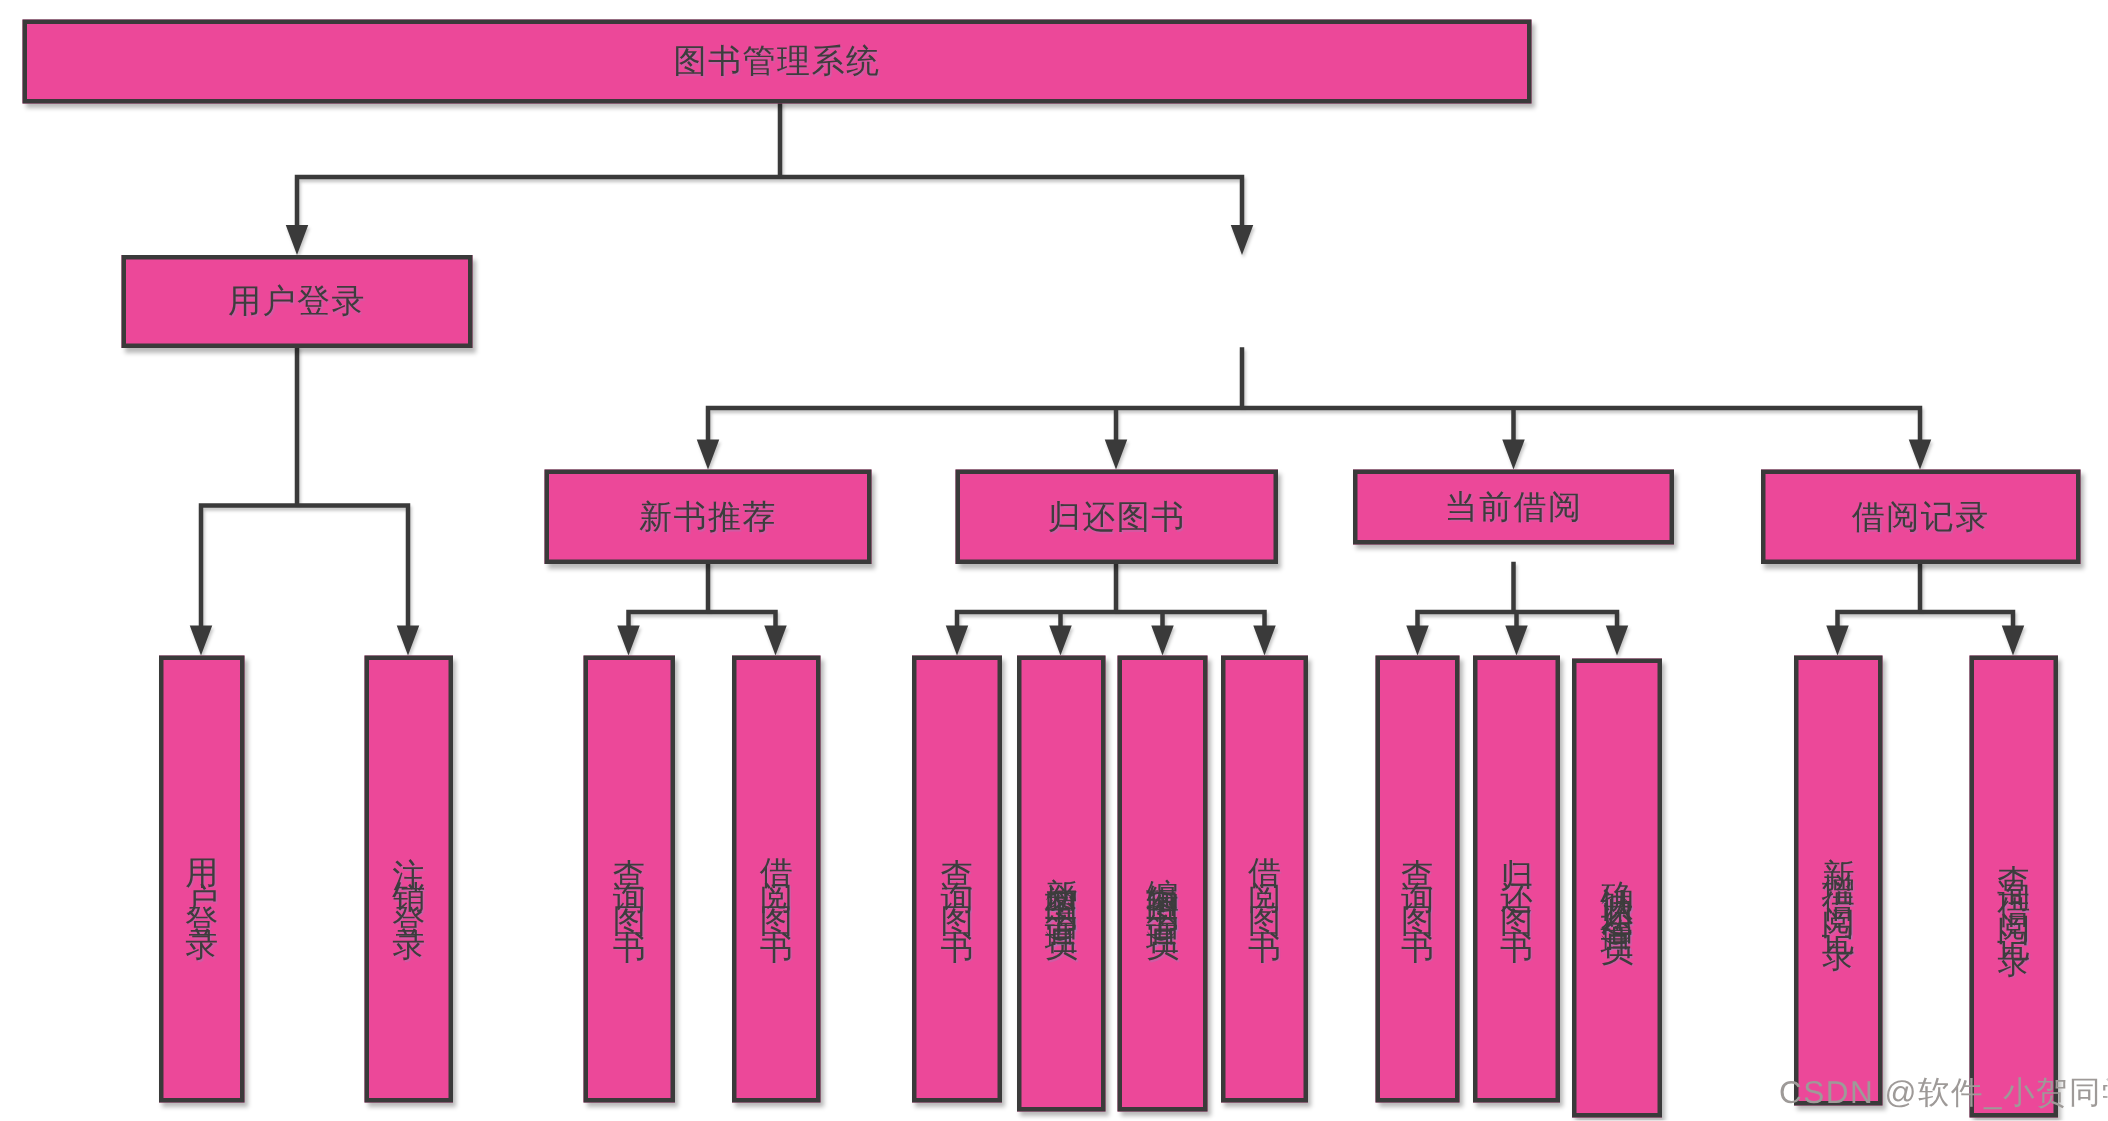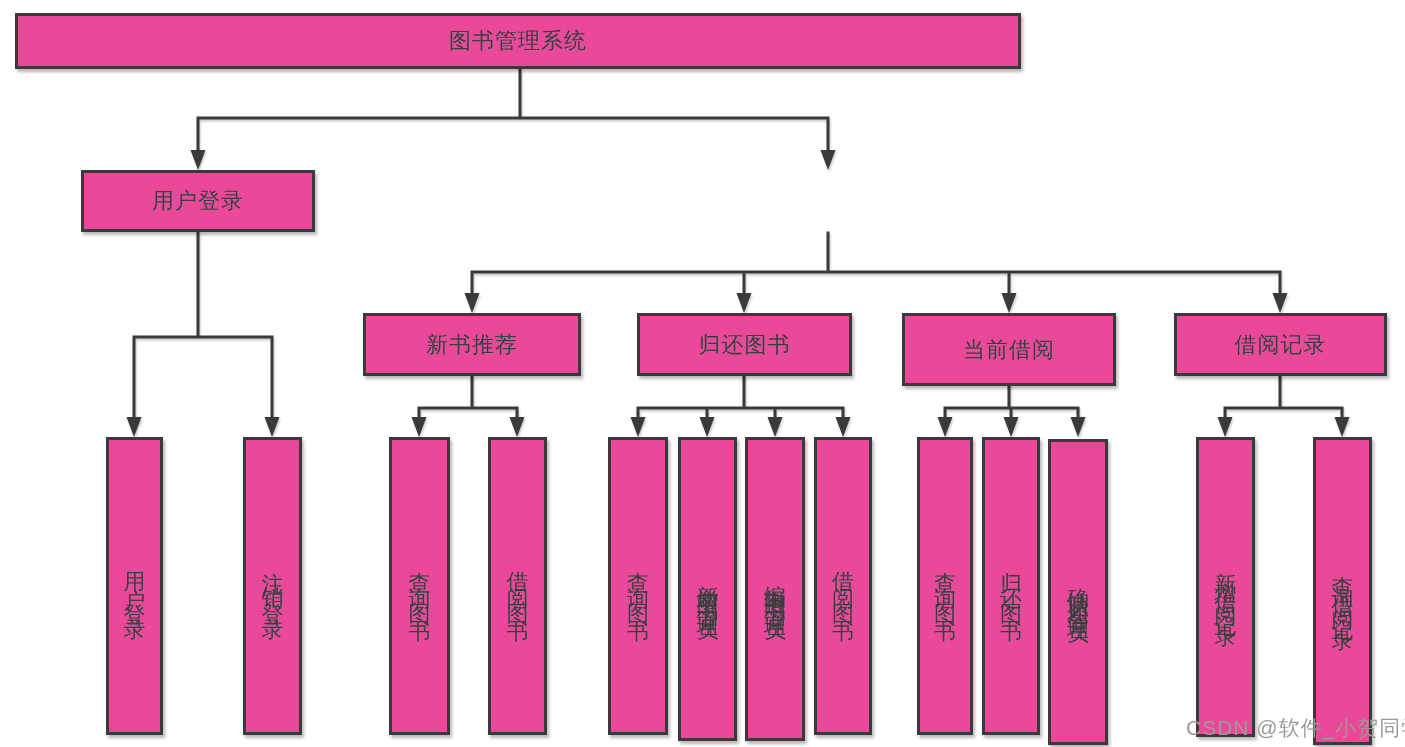--- a/index.html
+++ b/index.html
@@ -62,21 +62,21 @@
       <path d="M 1280 376 V 408 M 1225 408 H 1342 M 1225 408 V 420 M 1342 408 V 420" fill="none" stroke="#3a3a3a" stroke-width="3" stroke-linecap="square"></path>
       <polygon points="1217.5,417 1232.5,417 1225,437" fill="#3a3a3a"></polygon>
       <polygon points="1334.5,417 1349.5,417 1342,437" fill="#3a3a3a"></polygon>
     </svg>
 
   <div id="watermark" style="color: rgb(158, 154, 152);">CSDN @软件_小贺同学</div>
 <div class="node h" style="left: 15px; top: 13px; width: 1006px; height: 56px; border-color: rgb(58, 58, 58); color: rgb(61, 61, 61);">图书管理系统</div>
     <div class="node h" style="left: 81px; top: 170px; width: 234px; height: 62px; border-color: rgb(58, 58, 58); color: rgb(61, 61, 61);">用户登录</div>
     <div class="node h" style="left: 363px; top: 313px; width: 218px; height: 63px; border-color: rgb(58, 58, 58); color: rgb(61, 61, 61);">新书推荐</div>
     <div class="node h" style="left: 637px; top: 313px; width: 215px; height: 63px; border-color: rgb(58, 58, 58); color: rgb(61, 61, 61);">归还图书</div>
-    <div class="node h" style="left: 902px; top: 313px; width: 214px; height: 73px; border-color: rgb(58, 58, 58); color: rgb(61, 61, 61);">当前借阅</div>
+    <div class="node h" style="left: 902px; top: 313px; width: 214px; height: 50px; border-color: rgb(58, 58, 58); color: rgb(61, 61, 61);">当前借阅</div>
     <div class="node h" style="left: 1174px; top: 313px; width: 213px; height: 63px; border-color: rgb(58, 58, 58); color: rgb(61, 61, 61); text-align: right;">借阅记录</div>
     <div class="node v" style="left: 106px; top: 437px; width: 57px; height: 298px; border-color: rgb(58, 58, 58); color: rgb(61, 61, 61); letter-spacing: 16px;">用户登录</div>
     <div class="node v" style="left: 243px; top: 437px; width: 59px; height: 298px; border-color: rgb(58, 58, 58); color: rgb(61, 61, 61); letter-spacing: 16px;">注销登录</div>
     <div class="node v" style="left: 389px; top: 437px; width: 61px; height: 298px; border-color: rgb(58, 58, 58); color: rgb(61, 61, 61); letter-spacing: 16px;">查询图书</div>
     <div class="node v" style="left: 488px; top: 437px; width: 59px; height: 298px; border-color: rgb(58, 58, 58); color: rgb(61, 61, 61); letter-spacing: 16px;">借阅图书</div>
     <div class="node v" style="left: 608px; top: 437px; width: 60px; height: 298px; border-color: rgb(58, 58, 58); color: rgb(61, 61, 61); letter-spacing: 16px;">查询图书</div>
     <div class="node v" style="left: 678px; top: 437px; width: 59px; height: 304px; border-color: rgb(58, 58, 58); color: rgb(61, 61, 61); letter-spacing: 5px;">新增图书（管理员）</div>
     <div class="node v" style="left: 745px; top: 437px; width: 60px; height: 304px; border-color: rgb(58, 58, 58); color: rgb(61, 61, 61); letter-spacing: 5px;">编辑图书（管理员）</div>
     <div class="node v" style="left: 814px; top: 437px; width: 58px; height: 298px; border-color: rgb(58, 58, 58); color: rgb(61, 61, 61); letter-spacing: 16px;">借阅图书</div>
     <div class="node v" style="left: 917px; top: 437px; width: 56px; height: 298px; border-color: rgb(58, 58, 58); color: rgb(61, 61, 61); letter-spacing: 16px;">查询图书</div>

